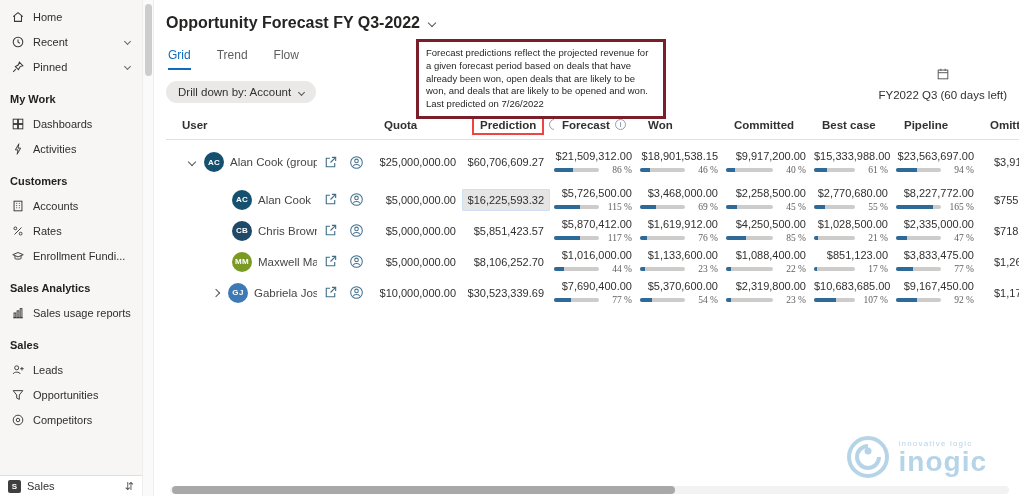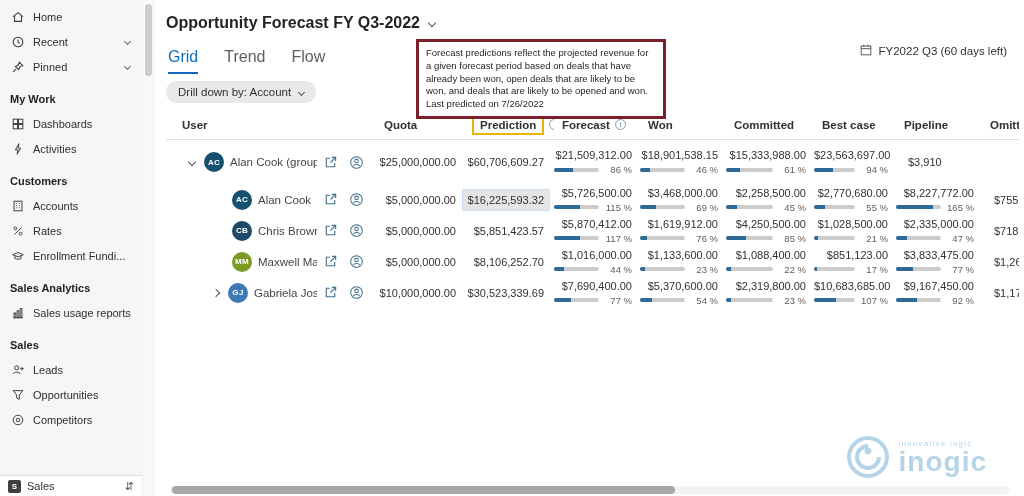--- a/index.html
+++ b/index.html
@@ -22,53 +22,53 @@
   .side-scroll { width:12px; height:100%; background:#fafafa; border-left:1px solid #ededed; border-right:1px solid #ededed; position:relative; flex:none; }
   .side-thumb { position:absolute; top:4px; left:2px; width:7px; height:72px; background:#cdcdcd; border-radius:4px; }
 
   
   .main { flex:1; position:relative; background:#fff; overflow:hidden; }
   .title-row { position:absolute; top:14px; left:12px; display:flex; align-items:center; gap:9px; cursor:pointer; }
   .page-title { font-size:16px; font-weight:bold; color:#252423; white-space:nowrap; }
   .chev { display:inline-block; width:6px; height:6px; border-right:1.6px solid #555; border-bottom:1.6px solid #555; transform:rotate(45deg); }
   .chev.right { transform:rotate(-45deg); }
   .tabs { position:absolute; top:48px; left:14px; display:flex; gap:26px; }
-  .tab { font-size:16px; color:#605e5c; padding-bottom:6px; cursor:pointer; }
+  .tab { font-size:12px; color:#605e5c; padding-bottom:6px; cursor:pointer; }
   .tab.active { color:#0f6cbd; border-bottom:2px solid #0f6cbd; }
   .annotation-box { position:absolute; top:39px; left:262px; width:250px; background:#fff; border:3px solid #7a1e29; padding:5px 7px; font-size:9.5px; line-height:1.35; color:#262626; z-index:6; }
-  .period { position:absolute; top:43px; right:12px; display:flex; align-items:center; gap:6px; font-size:11.5px; color:#323130; cursor:pointer; }
+  .period { position:absolute; top:67px; right:12px; display:flex; align-items:center; gap:6px; font-size:11.5px; color:#323130; cursor:pointer;flex-direction:column; }
   .period svg { width:14px; height:14px; }
   .drill-pill { position:absolute; top:81px; left:12px; height:22px; background:#ebe9e7; border-radius:12px; display:inline-flex; align-items:center; gap:8px; padding:0 12px; font-size:11.5px; color:#323130; cursor:pointer; }
   .drill-pill .chev { width:5px; height:5px; }
 
   
   .ftable { position:absolute; top:110px; left:12px; right:0; }
   .grid-row { display:grid; grid-template-columns:210px 88px 90px 86px 86px 88px 82px 86px 70px; align-items:center; }
   .thead { height:30px; border-bottom:1px solid #e1dfdd; font-size:11.5px; font-weight:bold; color:#323130; }
   .hcell { padding-left:8px; white-space:nowrap; overflow:hidden; cursor:pointer; display:flex; align-items:center; }
   .hcell.first { padding-left:16px; }
-  .pred-box { border:2px solid #eab308; padding:2px 6px; display:inline-block; }
+  .pred-box { border:2px solid #ef4444; padding:2px 6px; display:inline-block; }
   .info { display:inline-flex; width:11px; height:11px; border:1px solid #8aa0b6; border-radius:50%; color:#8aa0b6; font-size:7.5px; align-items:center; justify-content:center; margin-left:5px; flex:none; cursor:pointer; font-style:normal; }
   .trow { min-height:31px; cursor:default; }
   .trow.tall { min-height:44px; }
   .user-cell { display:flex; align-items:center; gap:6px; font-size:11.5px; color:#484644; overflow:hidden; }
   .indent { display:inline-block; flex:none; }
   .expand { display:inline-flex; width:12px; justify-content:center; flex:none; cursor:pointer; }
   .avatar { width:20px; height:20px; border-radius:50%; color:#fff; font-size:8px; font-weight:bold; display:inline-flex; align-items:center; justify-content:center; flex:none; letter-spacing:.3px; }
   .uname { white-space:nowrap; overflow:hidden; }
   .row-icons { margin-left:auto; display:flex; gap:11px; padding-right:12px; flex:none; }
   .ricon { cursor:pointer; display:inline-flex; }
   .ricon svg { width:15px; height:15px; }
   .num { text-align:right; padding-right:8px; font-size:11px; color:#323130; white-space:nowrap; }
   .pred { display:flex; justify-content:flex-end; align-items:center; padding-right:4px; }
   .pred .pval { font-size:11px; color:#323130; padding:5px 6px; border-radius:2px; white-space:nowrap; }
   .pred.selected .pval { background:#e5e5e5; box-shadow:inset 0 0 0 1px #cfe0f2; }
   .metric { align-self:center; }
   .mval { text-align:right; padding-right:8px; font-size:11px; color:#323130; white-space:nowrap; }
-  .mbar { display:flex; align-items:center; justify-content:flex-end; gap:5px; padding-right:8px; margin-top:3px; }
+  .mbar { display:flex; align-items:center; justify-content:flex-end; gap:5px; padding-right:8px; margin-top:3px;font-family:Liberation Serif, serif; }
   .track { width:48px; height:4px; background:#cdcccb; border-radius:2px; overflow:hidden; display:inline-block; }
   .fill { display:block; height:100%; background:#2d6a97; }
   .pct { font-size:9.5px; color:#605e5c; min-width:28px; text-align:right; white-space:nowrap; }
   .omitted { font-size:11px; color:#323130; padding-left:12px; white-space:nowrap; overflow:hidden; }
 
   
   .watermark { position:absolute; right:32px; bottom:16px; display:flex; align-items:center; gap:8px; opacity:.95; pointer-events:none; }
   .wtext { display:flex; flex-direction:column; }
   .wtag { font-size:8px; letter-spacing:1.2px; color:#b3d2e6; }
   .wbrand { font-size:28px; font-weight:bold; color:#b3d2e6; line-height:1; letter-spacing:1px; }
@@ -305,20 +305,29 @@
     <div class="cell metric">
       <div class="mval">$18,901,538.15</div>
       <div class="mbar">
                 <span class="track">
                   <span class="fill" style="width: 23%;"></span>
                 </span>
                 <span class="pct">46 %</span>
               </div>
     </div>
     <div class="cell metric">
+      <div class="mval">$9,917,200.00</div>
+      <div class="mbar">
+                <span class="track">
+                  <span class="fill" style="width: 20%;"></span>
+                </span>
+                <span class="pct">40 %</span>
+              </div>
+    </div>
+    <div class="cell metric">
       <div class="mval">$15,333,988.00</div>
       <div class="mbar">
                 <span class="track">
                   <span class="fill" style="width: 30.5%;"></span>
                 </span>
                 <span class="pct">61 %</span>
               </div>
     </div>
     <div class="cell metric">
       <div class="mval">$23,563,697.00</div>

